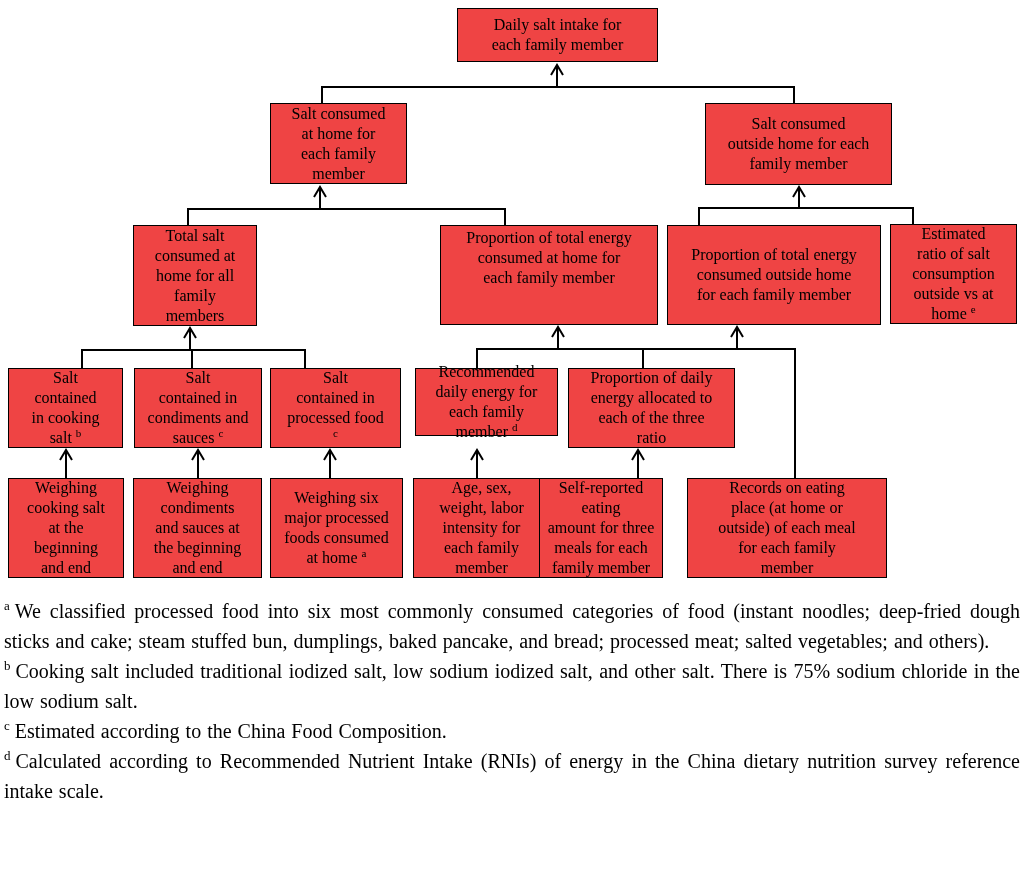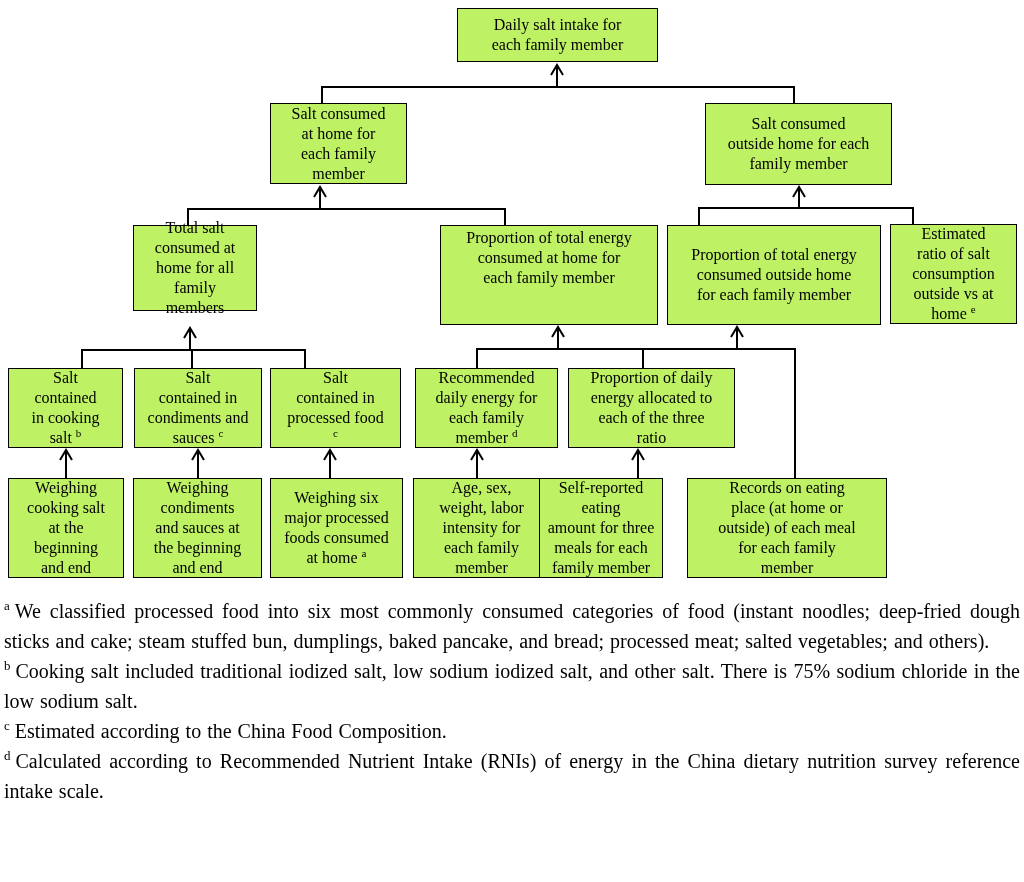--- a/index.html
+++ b/index.html
@@ -26,21 +26,21 @@
   }
   svg.connectors path {
     stroke: #000000;
     stroke-width: 2;
     fill: none;
   }
   .node {
     position: absolute;
     box-sizing: border-box;
     border: 1.5px solid #000000;
-    background: #bef264;
+    background: #ef4444;
     display: flex;
     flex-direction: column;
     align-items: center;
     justify-content: center;
     text-align: center;
     font-size: 16px;
     line-height: 20px;
   }
   .node.align-top {
     justify-content: flex-start;
@@ -120,21 +120,21 @@
 at home for
 each family
 member</span><sup></sup></span>
   </div>
   <div class="node" style="left:705px; top:103px; width:187px; height:82px;">
     <span class="boxline"><span class="txt">Salt consumed
 outside home for each
 family member</span><sup></sup></span>
   </div>
 
-  <div class="node" style="left:133px; top:225px; width:124px; height:86px;">
+  <div class="node" style="left:133px; top:225px; width:124px; height:101px;">
     <span class="boxline"><span class="txt">Total salt
 consumed at
 home for all
 family
 members</span><sup></sup></span>
   </div>
   <div class="node align-top" style="left:440px; top:225px; width:218px; height:100px;">
     <span class="boxline"><span class="txt">Proportion of total energy
 consumed at home for
 each family member</span><sup></sup></span>
@@ -163,21 +163,21 @@
 contained in
 condiments and
 sauces&nbsp;</span><sup>c</sup></span>
   </div>
   <div class="node" style="left:270px; top:368px; width:131px; height:80px;">
     <span class="boxline"><span class="txt">Salt
 contained in
 processed food
 </span><sup>c</sup></span>
   </div>
-  <div class="node" style="left:415px; top:368px; width:143px; height:80px;">
+  <div class="node" style="left:415px; top:368px; width:143px; height:68px;">
     <span class="boxline"><span class="txt">Recommended
 daily energy for
 each family
 member&nbsp;</span><sup>d</sup></span>
   </div>
   <div class="node" style="left:568px; top:368px; width:167px; height:80px;">
     <span class="boxline"><span class="txt">Proportion of daily
 energy allocated to
 each of the three
 ratio</span><sup></sup></span>

